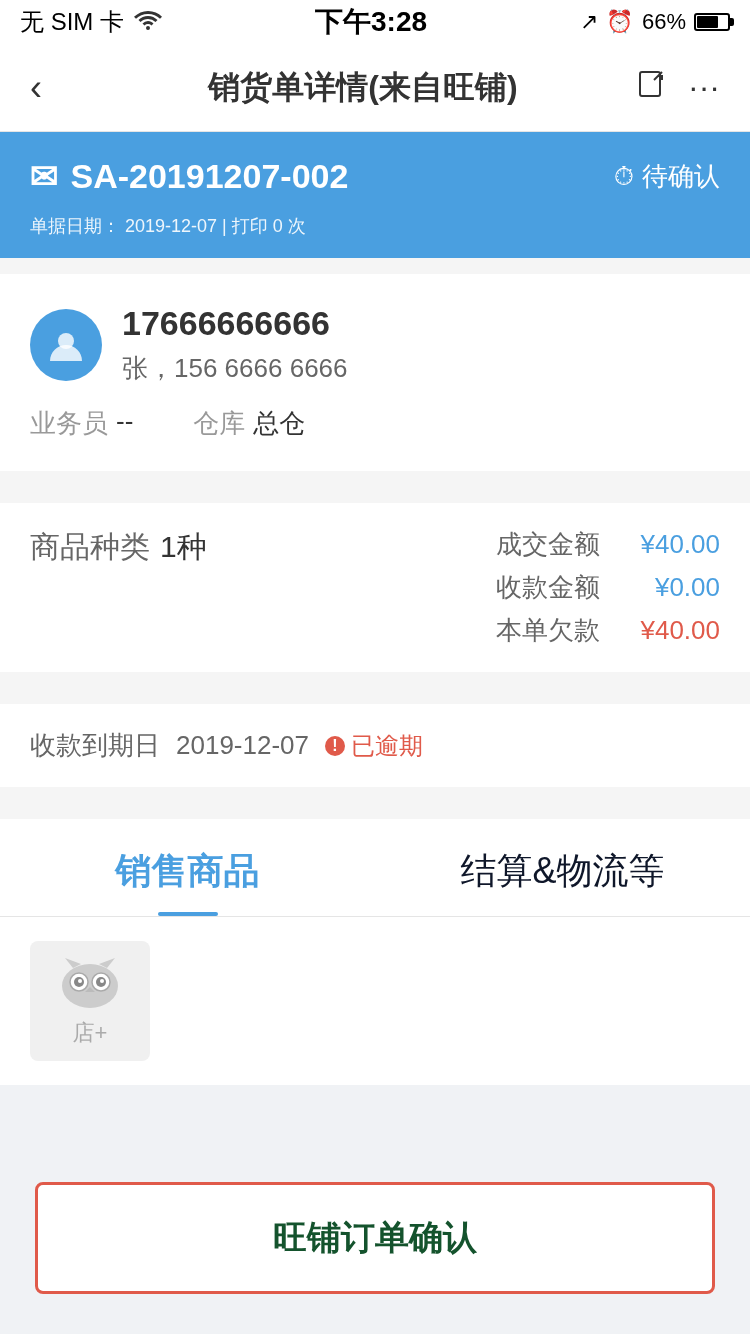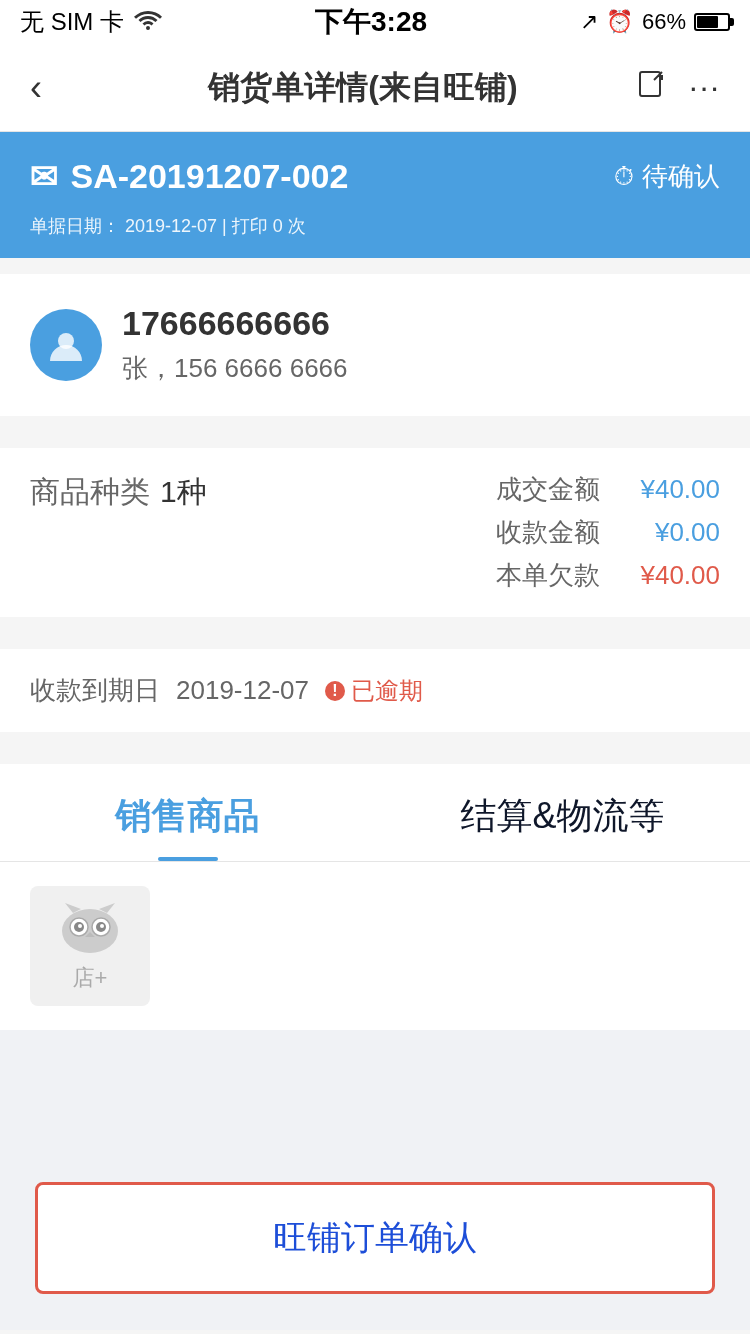--- a/index.html
+++ b/index.html
@@ -215,23 +215,23 @@
       position: fixed;
       bottom: 40px;
       left: 50%;
       transform: translateX(-50%);
       width: 680px;
     }
     .confirm-btn {
       width: 100%;
       padding: 30px;
       background: #fff;
-      color: #1d4ed8;
+      color: #14532d;
       font-size: 34px;
-      font-weight: 400;
+      font-weight: 700;
       border: 3px solid #e05a4a;
       border-radius: 8px;
       text-align: center;
       cursor: pointer;
     }
 
     .divider { height: 16px; background: #f5f5f5; }
   </style>
 </head>
 <body>
@@ -296,20 +296,30 @@
       <svg width="40" height="40" viewBox="0 0 40 40" fill="none">
         <circle cx="20" cy="16" r="8" fill="rgba(255,255,255,0.8)"></circle>
         <path d="M4 36c0-8.8 7.2-16 16-16s16 7.2 16 16" fill="rgba(255,255,255,0.8)"></path>
       </svg>
     </div>
     <div>
       <div class="customer-name">17666666666</div>
       <div class="customer-info">张，156 6666 6666</div>
     </div>
   </div>
+  <div class="customer-meta">
+    <div class="meta-item">
+      <span class="meta-label">业务员</span>
+      <span class="meta-value">--</span>
+    </div>
+    <div class="meta-item">
+      <span class="meta-label">仓库</span>
+      <span class="meta-value">总仓</span>
+    </div>
+  </div>
 </div>
 
 <div class="divider"></div>
 
 <div class="amount-section">
   <div class="product-type">
     <span>商品种类</span>
     <span class="product-type-value">1种</span>
   </div>
   <div class="amounts">

